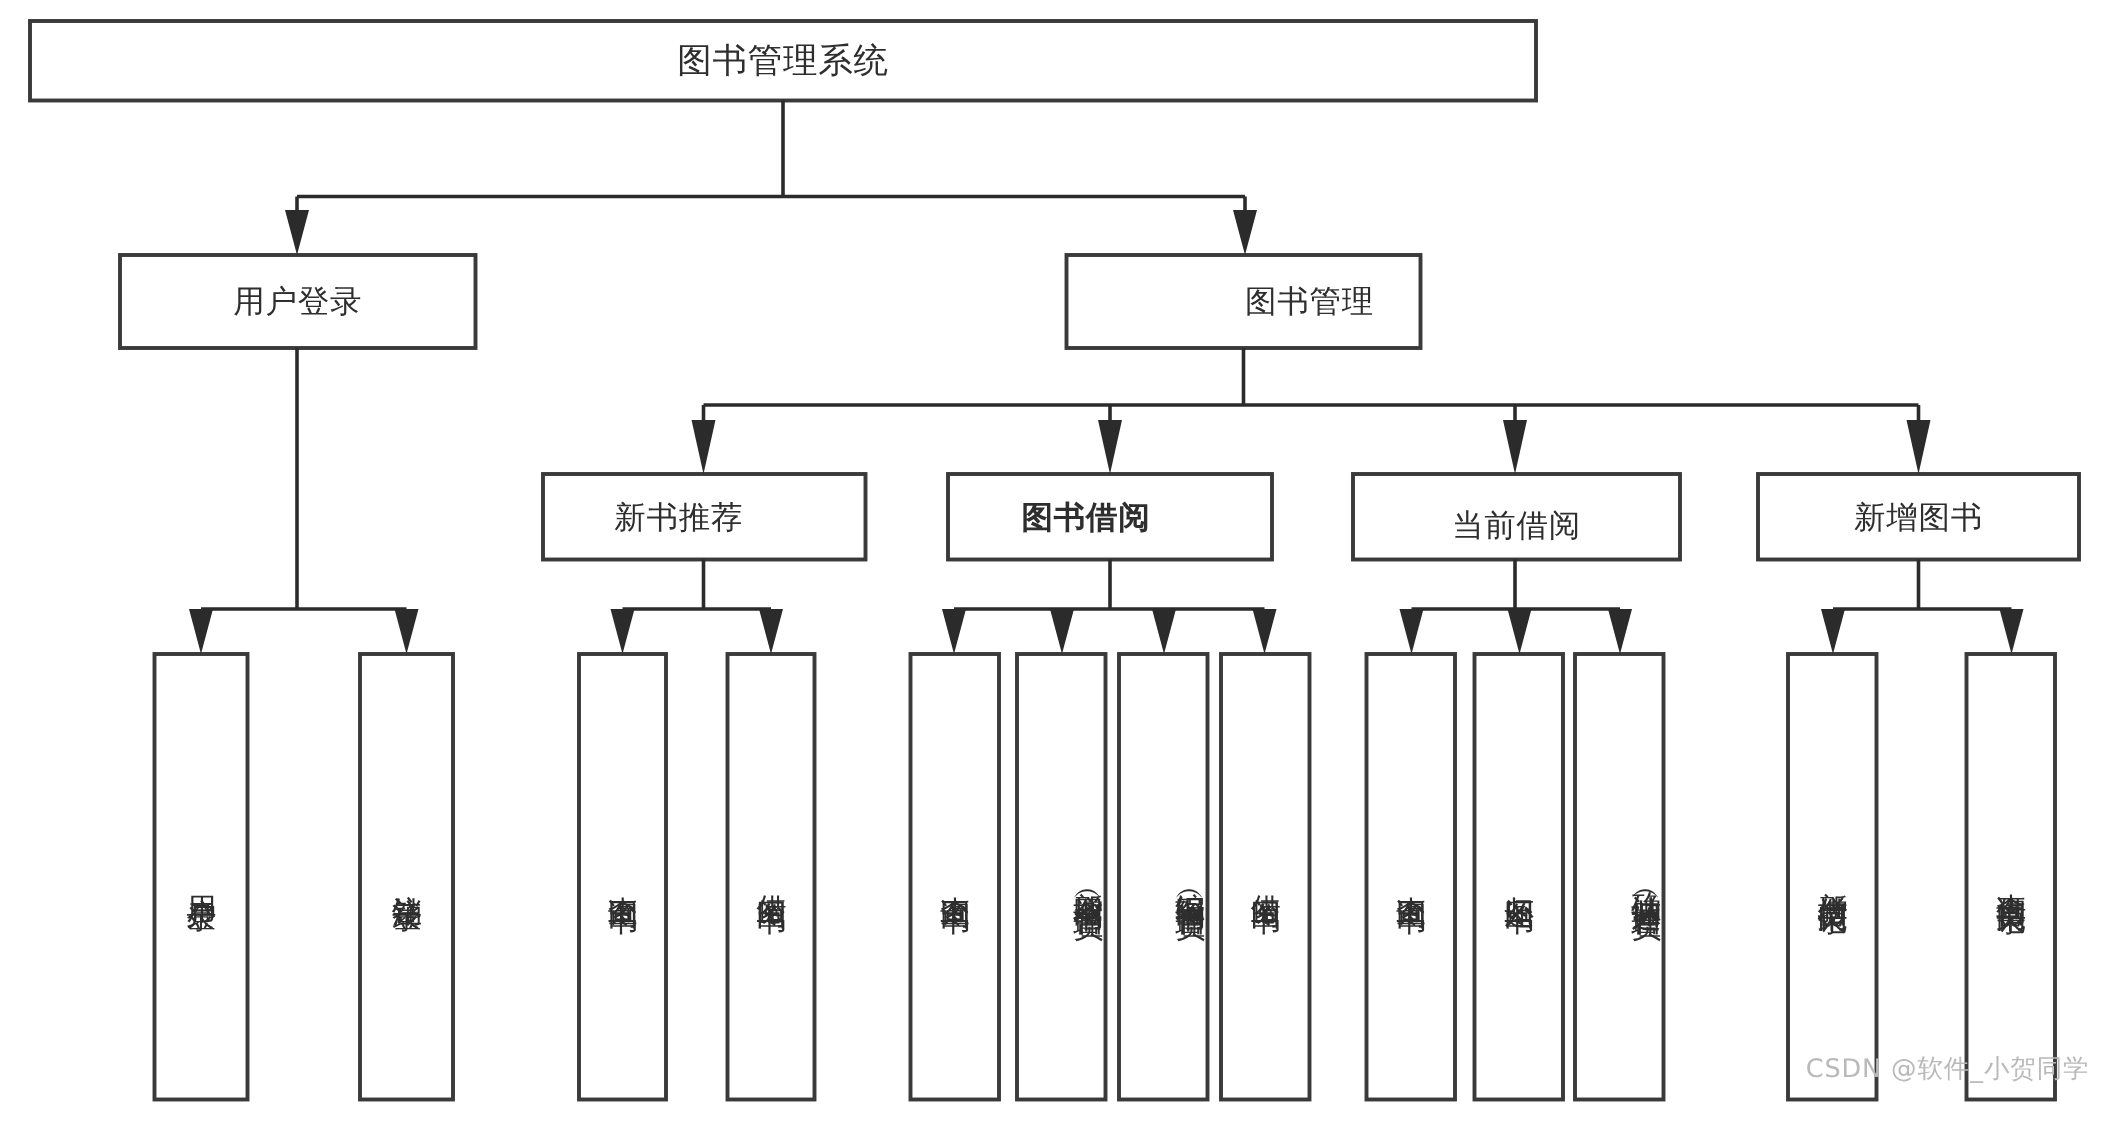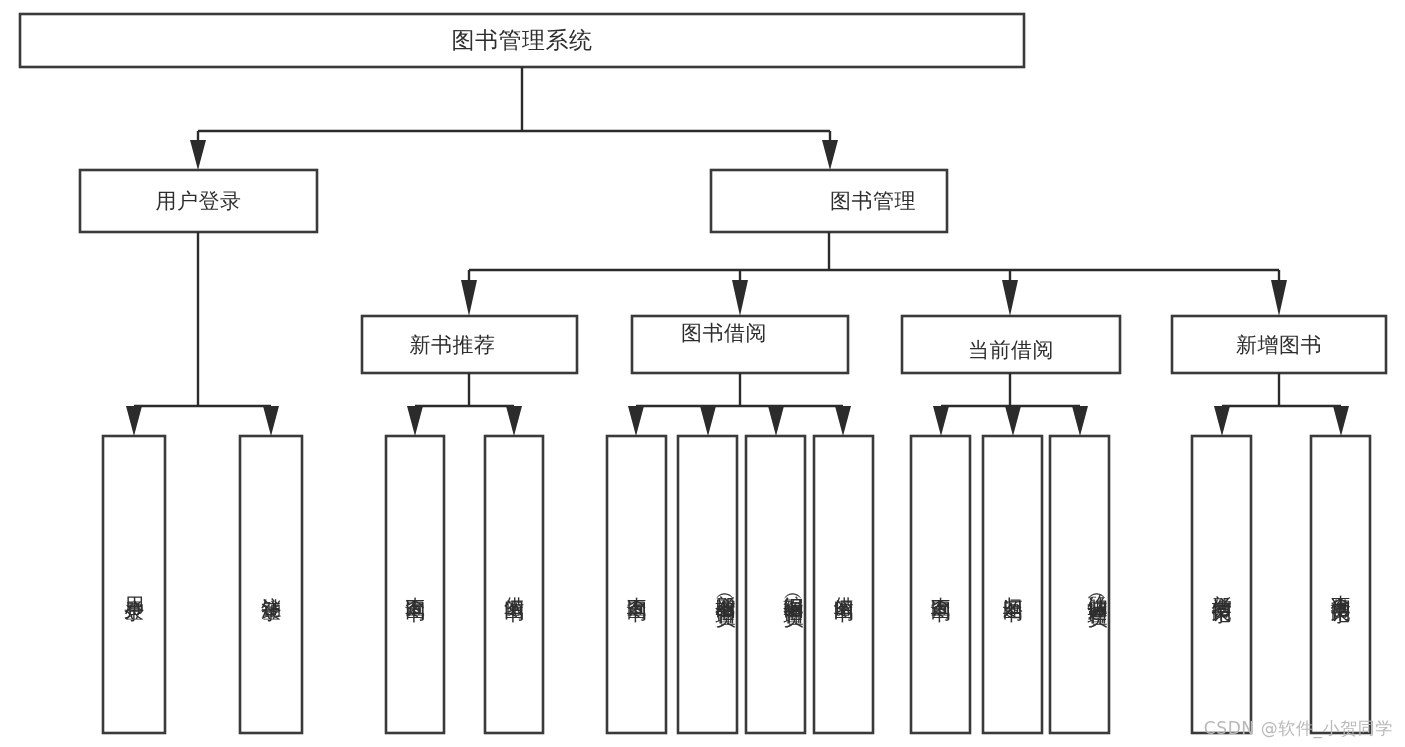--- a/index.html
+++ b/index.html
@@ -65,21 +65,21 @@
     line-height: 1.18;
     letter-spacing: 2px;
     pointer-events: none;
   }
   .node-label-v.centered {
     align-items: center;
   }
   .watermark {
     position: absolute;
     right: 12px;
-    bottom: 7px;
+    bottom: 23px;
     color: #b9b9b9;
     font-size: 17px;
     letter-spacing: 0.6px;
     white-space: nowrap;
   }
 </style>
 </head>
 <body>
 
 <div id="diagram-root">
@@ -174,21 +174,21 @@
       <polygon class="arrow-head" points="1333,406 1349,406 1341,436"></polygon>
     </g>
   </svg>
 
   <div class="node-label-h" style="left:20px; top:14px; width:1004px; height:53px; font-size:23px;">图书管理系统</div>
 
   <div class="node-label-h" style="left:80px; top:170px; width:237px; height:62px;">用户登录</div>
   <div class="node-label-h" style="left:711px; top:170px; width:236px; height:62px;margin-left:44px;">图书管理</div>
 
   <div class="node-label-h" style="left:362px; top:316px; width:181px; height:57px;">新书推荐</div>
-  <div class="node-label-h" style="left:632px; top:304px; width:184px; height:57px;">图书借阅</div>
+  <div class="node-label-h" style="left:632px; top:316px; width:184px; height:57px;font-weight:bold;">图书借阅</div>
   <div class="node-label-h" style="left:902px; top:316px; width:218px; height:68px;">当前借阅</div>
   <div class="node-label-h" style="left:1172px; top:316px; width:214px; height:57px;">新增图书</div>
 
   <div class="node-label-v centered" style="left:103px; top:436px; width:62px; height:297px;">用户登录</div>
   <div class="node-label-v centered" style="left:240px; top:436px; width:62px; height:297px;">注销登录</div>
 
   <div class="node-label-v centered" style="left:386px; top:436px; width:58px; height:297px;">查询图书</div>
   <div class="node-label-v centered" style="left:485px; top:436px; width:58px; height:297px;">借阅图书</div>
 
   <div class="node-label-v centered" style="left:607px; top:436px; width:59px; height:297px;">查询图书</div>

